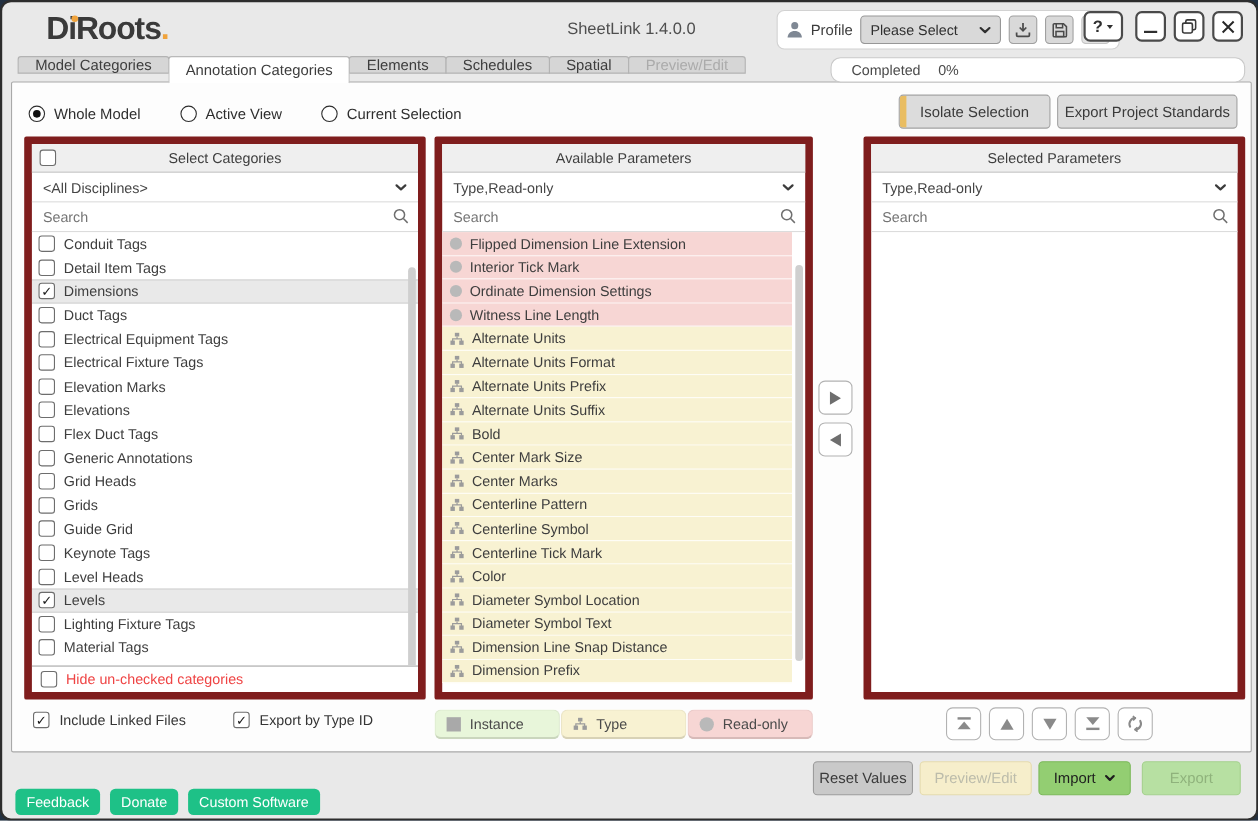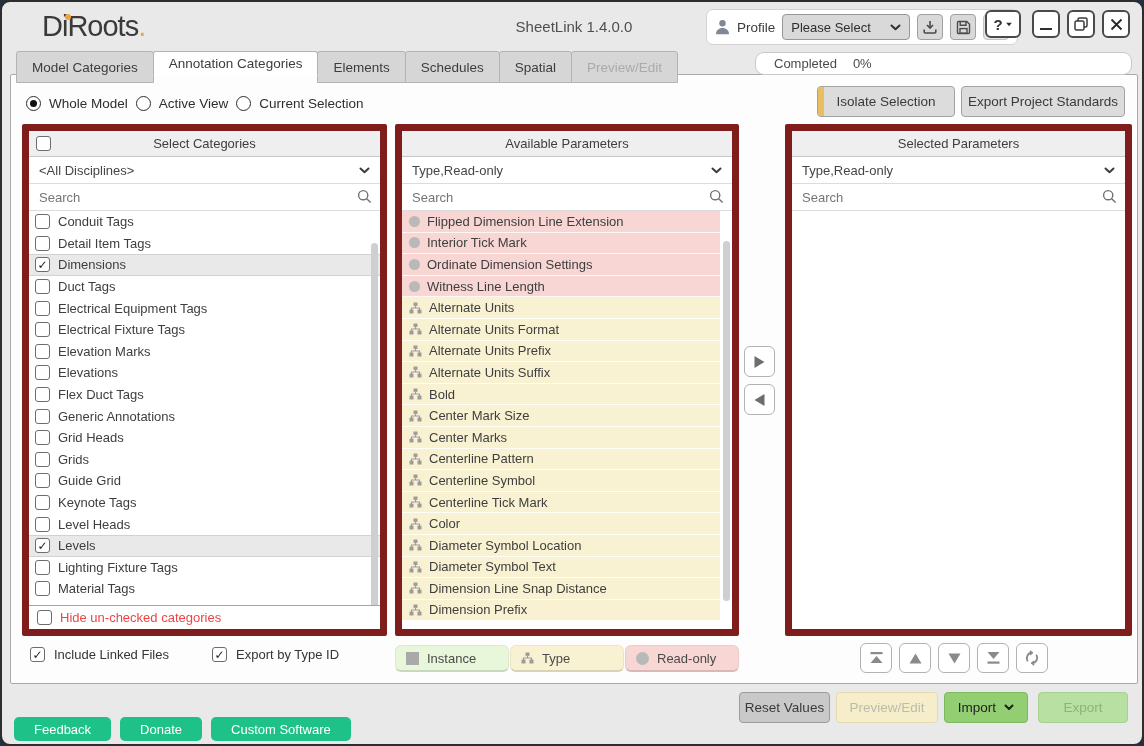--- a/index.html
+++ b/index.html
@@ -1,47 +1,47 @@
 <!DOCTYPE html>
 <html><head>
 <meta charset="utf-8">
 <style>
   html,body{margin:0;padding:0}
   body{width:1144px;height:746px;background:#223041;font-family:"Liberation Sans","DejaVu Sans",sans-serif;position:relative;overflow:hidden;-webkit-font-smoothing:antialiased}
   .window{position:absolute;inset:0;background:#e9e9e9;border:2px solid #2d2d2d;border-radius:10px;overflow:hidden;box-sizing:border-box}
 
   
-  .logo{position:absolute;left:40px;top:8px;font-size:29px;font-weight:normal;color:#3a3a3a;letter-spacing:-1px}
+  .logo{position:absolute;left:40px;top:8px;font-size:29px;font-weight:bold;color:#3a3a3a;letter-spacing:-1px}
   .logo .logo-dot{color:#f0a33c}
   .logo .tittle{position:absolute;left:23px;top:4px;width:6px;height:6px;border-radius:50%;background:#f0a33c}
   .app-title{position:absolute;top:16px;left:452px;width:240px;text-align:center;font-size:15px;color:#4f4f4f}
   .profile-group{position:absolute;left:704px;top:7px;height:36px;background:#fff;border:1px solid #d2d2d2;border-radius:7px;display:flex;align-items:center;gap:7px;padding:0 8px;box-sizing:border-box}
   .profile-label{font-size:13.5px;color:#3c3c3c}
   .profile-select{width:128px;height:26px;background:#d9d9d9;border:1px solid #979797;border-radius:4px;display:flex;align-items:center;justify-content:space-between;padding:0 8px;font-size:13px;color:#2f2f2f;box-sizing:border-box}
   .icon-btn{width:26px;height:26px;background:#d9d9d9;border:1px solid #a0a0a0;border-radius:4px;display:flex;align-items:center;justify-content:center;box-sizing:border-box}
   .icon-btn.disabled{background:#e3e3e3;border-color:#c3c3c3}
   .win-controls{position:absolute;right:12px;top:8px;display:flex;gap:7px}
   .win-btn{height:28px;width:28px;background:#fff;border:2px solid #4a4a4a;border-radius:6px;display:flex;align-items:center;justify-content:center;box-sizing:border-box;gap:2px}
   .win-btn.help{width:36px;margin-right:4px}
   .help-q{font-size:15px;font-weight:bold;color:#2f2f2f}
   .caret-down{width:0;height:0;border-left:4px solid transparent;border-right:4px solid transparent;border-top:5px solid #2f2f2f}
   .min-bar{width:12px;height:2.5px;background:#2f2f2f;margin-top:10px}
 
   
   .tab-bar{position:absolute;left:14px;top:49px;display:flex;z-index:5}
-  .tab{height:32px;padding:0 15px;display:flex;align-items:center;background:#d6d6d6;border:1px solid #b3b3b3;margin-left:-1px;font-size:13.5px;color:#3d3d3d;border-radius:3px 3px 0 0;box-sizing:border-box}
+  .tab{height:16px;padding:0 15px;display:flex;align-items:center;background:#d6d6d6;border:1px solid #b3b3b3;margin-left:-1px;font-size:13.5px;color:#3d3d3d;border-radius:3px 3px 0 0;box-sizing:border-box}
   .tab:first-child{margin-left:0}
   .tab.active{background:#fff;border-bottom-color:#fff;z-index:6;height:25px}
   .tab.disabled{color:#ababab}
   .progress{position:absolute;left:753px;top:50px;width:377px;height:23px;background:#fff;border:1px solid #c9c9c9;border-radius:9px;display:flex;align-items:center;gap:16px;padding-left:18px;font-size:13px;color:#4a4a4a;box-sizing:border-box;z-index:5}
 
   
   .panel{position:absolute;left:8px;top:72px;width:1128px;height:610px;background:#fdfdfd;border:1px solid #a9a9a9;border-radius:2px;box-sizing:border-box;z-index:1}
 
-  .scope-row{position:absolute;left:24px;top:94px;display:flex;gap:8px;align-items:center;z-index:2}
+  .scope-row{position:absolute;left:24px;top:94px;display:flex;gap:36px;align-items:center;z-index:2}
   .radio-opt{display:flex;align-items:center;gap:8px;font-size:13.5px;color:#2e2e2e}
   .radio{width:15px;height:15px;border:1.6px solid #2e2e2e;border-radius:50%;background:#fff;display:inline-flex;align-items:center;justify-content:center;box-sizing:border-box}
   .radio.on::after{content:'';width:7px;height:7px;border-radius:50%;background:#111}
 
   .std-btn{position:absolute;background:#dcdcdc;border:1px solid #a2a2a2;border-radius:4px;font-size:13.5px;color:#3a3a3a;display:flex;align-items:center;justify-content:center;box-sizing:border-box;z-index:2}
   .isolate-btn{left:815px;top:84px;width:138px;height:31px;overflow:hidden}
   .isolate-btn .strip{position:absolute;left:0;top:0;bottom:0;width:6px;background:#e9bd62}
   .export-standards-btn{left:959px;top:84px;width:164px;height:31px}
 
   
@@ -91,21 +91,21 @@
   .legend-chip.readonly{background:#f7d6d4}
 
   
   .status{position:absolute;left:10px;top:687px;font-size:13px;color:#4c4c4c}
   .footer-btn{position:absolute;top:690px;height:31px;border-radius:4px;font-size:13.5px;display:flex;align-items:center;justify-content:center;gap:8px;box-sizing:border-box;z-index:2}
   #btn-reset{left:737px;width:91px;background:#c9c9c9;border:1px solid #9c9c9c;color:#3a3a3a}
   #btn-preview{left:834px;width:102px;background:#f6eecb;border:1px solid #e5dbae;color:#bcbcab}
   #btn-import{left:942px;width:84px;background:#93ce72;border:1px solid #7bb95a;color:#1e1e1e}
   #btn-export{left:1036px;width:90px;background:#b7e0a2;border:1px solid #a5d18e;color:#8fb27c}
   .link-row{position:absolute;left:12px;top:715px;display:flex;gap:9px;z-index:2}
-  .link-btn{height:24px;background:#1ec187;border-radius:5px;color:#fff;font-size:13px;padding:0 20px;display:flex;align-items:center}
+  .link-btn{height:24px;background:#1ec187;border-radius:5px;color:#fff;font-size:13px;padding:0 10px;display:flex;align-items:center}
 </style>
 </head>
 <body>
 
 <div class="window">
 
   <div class="logo">
     <span>DiRoots</span><span class="logo-dot">.</span>
     <span class="tittle"></span>
   </div>

